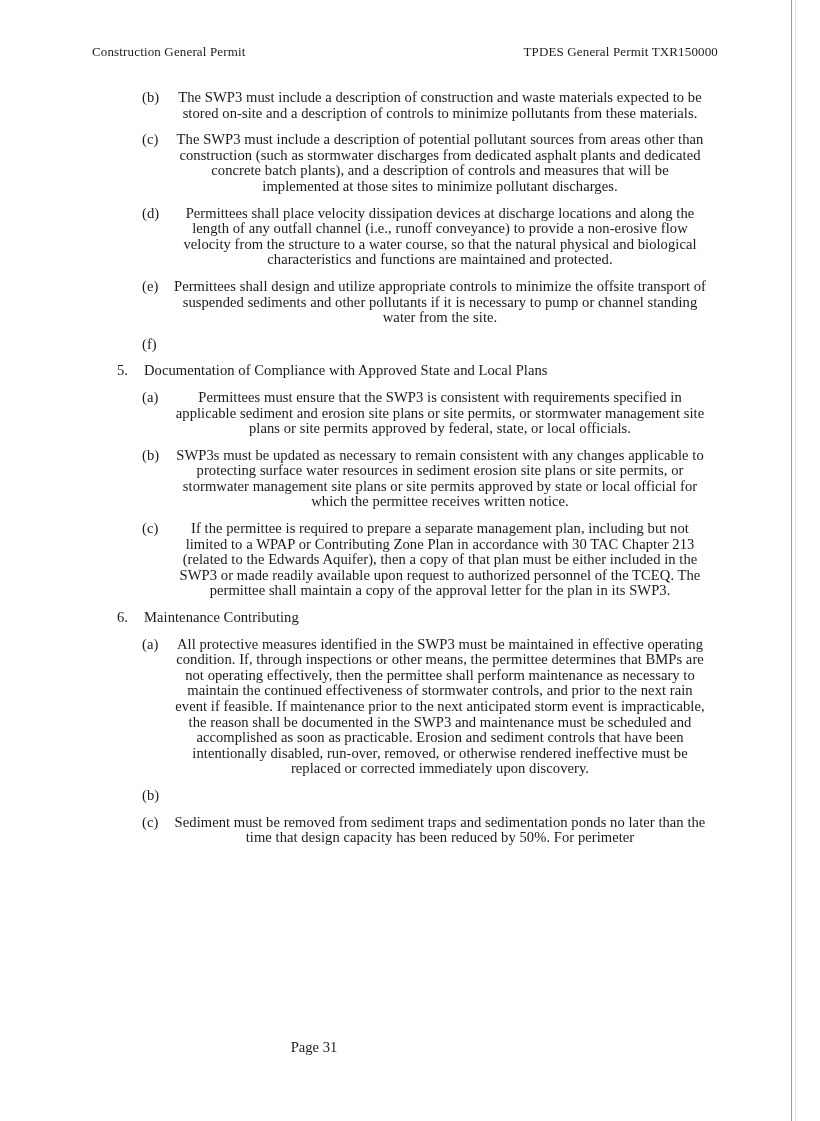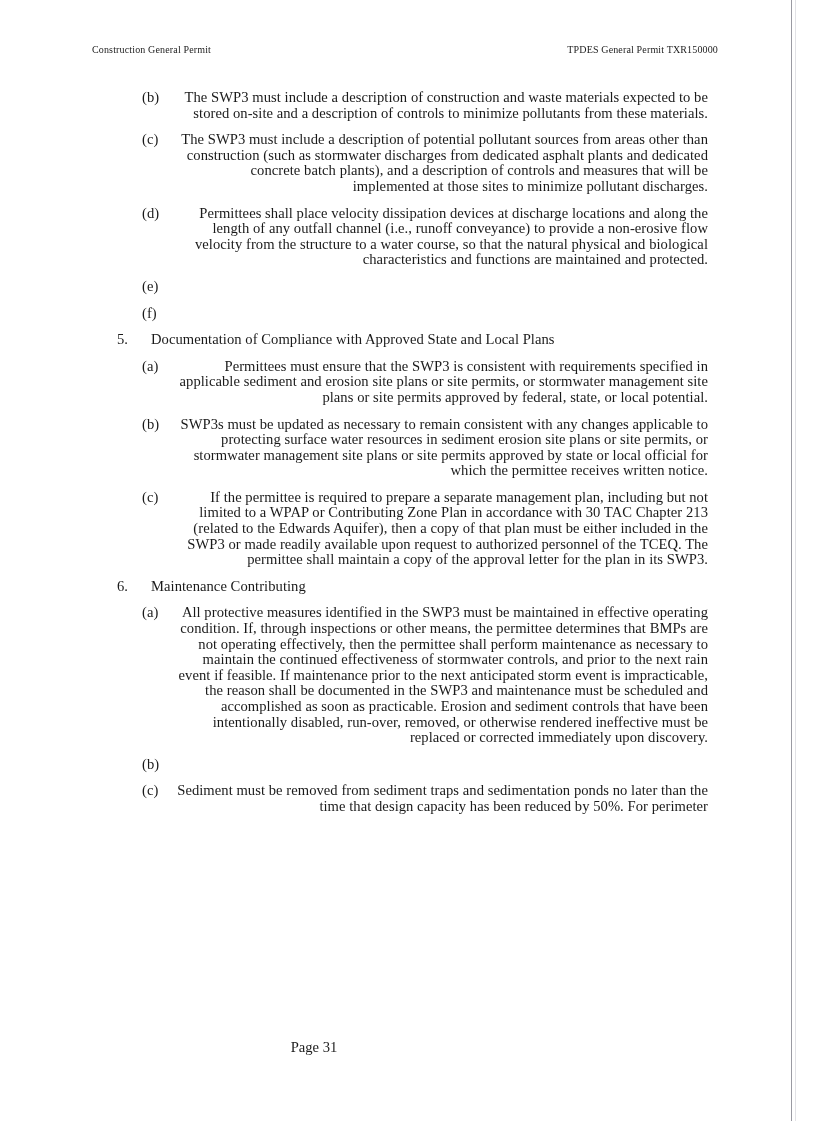--- a/index.html
+++ b/index.html
@@ -45,21 +45,21 @@
 
   
   .doc-header {
     position: absolute;
     left: 92px;
     top: 44px;
     width: 626px;
     display: flex;
     justify-content: space-between;
     align-items: baseline;
-    font-size: 10px;
+    font-size: 13px;
     letter-spacing: 0.15px;
     color: #1c1c1c;
   }
   .doc-header .hdr-left  { white-space: nowrap; }
   .doc-header .hdr-right { white-space: nowrap; text-align: right; }
 
   
   .body-region {
     position: absolute;
     left: 0;
@@ -83,37 +83,36 @@
     margin-top: 11px;
   }
   .num-item .marker {
     width: 27px;
     flex: 0 0 27px;
     text-align: left;
   }
   .num-item .content {
     flex: 1 1 auto;
     max-width: 575px;
-    margin-left: 7px;
   }
 
   
   .alpha-item {
     margin-left: 142px;
     margin-top: 11px;
   }
   .alpha-item .marker {
     width: 30px;
     flex: 0 0 30px;
     text-align: left;
   }
   .alpha-item .content {
     flex: 1 1 auto;
     max-width: 536px;
-    text-align: right;
+    text-align: center;
   }
 
   
   .body-region > .alpha-item:first-child,
   .body-region > .num-item:first-child {
     margin-top: 0;
   }
 
   
   .doc-footer {
@@ -144,31 +143,32 @@
       <div class="alpha-item">
         <div class="marker">(c)</div>
         <div class="content">The SWP3 must include a description of potential pollutant sources from areas other than construction (such as stormwater discharges from dedicated asphalt plants and dedicated concrete batch plants), and a description of controls and measures that will be implemented at those sites to minimize pollutant discharges.</div>
       </div>
       <div class="alpha-item">
         <div class="marker">(d)</div>
         <div class="content">Permittees shall place velocity dissipation devices at discharge locations and along the length of any outfall channel (i.e., runoff conveyance) to provide a non-erosive flow velocity from the structure to a water course, so that the natural physical and biological characteristics and functions are maintained and protected.</div>
       </div>
       <div class="alpha-item">
         <div class="marker">(e)</div>
+        <div class="content">Permittees shall design and utilize appropriate controls to minimize the offsite transport of suspended sediments and other pollutants if it is necessary to pump or channel standing water from the site.</div>
       </div>
       <div class="alpha-item">
         <div class="marker">(f)</div>
       </div>
       <div class="num-item">
         <div class="marker">5.</div>
         <div class="content">Documentation of Compliance with Approved State and Local Plans</div>
       </div>
       <div class="alpha-item">
         <div class="marker">(a)</div>
-        <div class="content">Permittees must ensure that the SWP3 is consistent with requirements specified in applicable sediment and erosion site plans or site permits, or stormwater management site plans or site permits approved by federal, state, or local potential.</div>
+        <div class="content">Permittees must ensure that the SWP3 is consistent with requirements specified in applicable sediment and erosion site plans or site permits, or stormwater management site plans or site permits approved by federal, state, or local officials.</div>
       </div>
       <div class="alpha-item">
         <div class="marker">(b)</div>
         <div class="content">SWP3s must be updated as necessary to remain consistent with any changes applicable to protecting surface water resources in sediment erosion site plans or site permits, or stormwater management site plans or site permits approved by state or local official for which the permittee receives written notice.</div>
       </div>
       <div class="alpha-item">
         <div class="marker">(c)</div>
         <div class="content">If the permittee is required to prepare a separate management plan, including but not limited to a WPAP or Contributing Zone Plan in accordance with 30 TAC Chapter 213 (related to the Edwards Aquifer), then a copy of that plan must be either included in the SWP3 or made readily available upon request to authorized personnel of the TCEQ.  The permittee shall maintain a copy of the approval letter for the plan in its SWP3.</div>
       </div>
       <div class="num-item">

